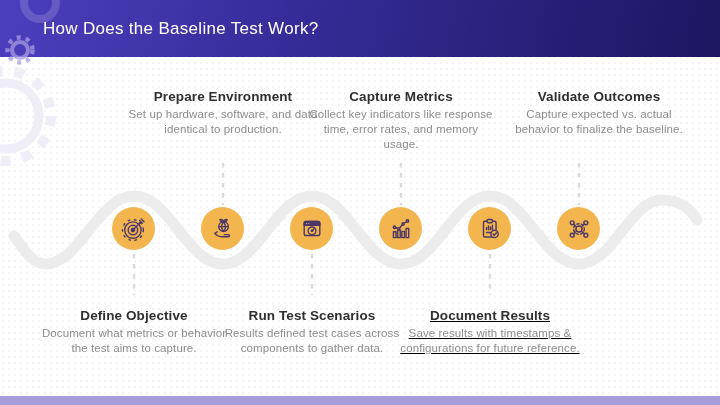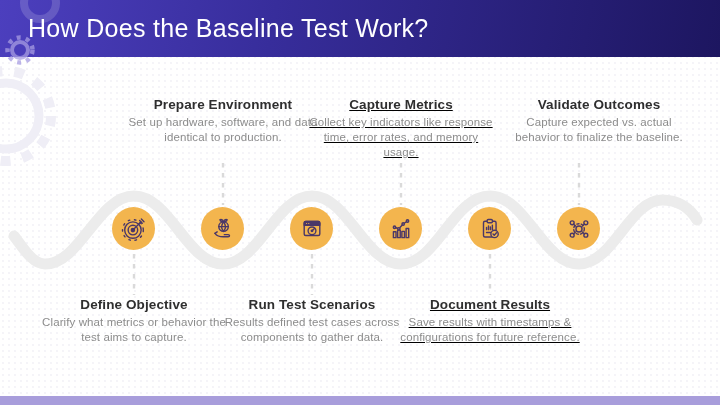--- a/index.html
+++ b/index.html
@@ -14,49 +14,49 @@
     background-color:#ffffff;
     background-image:radial-gradient(rgba(110,100,160,0.07) 0.8px, transparent 0.9px);
     background-size:6px 6px;
   }
   .header{
     position:absolute;left:0;top:0;width:720px;height:57px;
     background:linear-gradient(100deg,#4C3FBE 0%,#372D9B 38%,#1D1660 100%);
     z-index:5;
   }
   .header .title{
-    position:absolute;left:28px;top:0;height:57px;
+    position:absolute;left:43px;top:0;height:57px;
     display:flex;align-items:center;
-    color:#ffffff;font-size:25px;font-weight:500;letter-spacing:0.3px;
+    color:#ffffff;font-size:17px;font-weight:500;letter-spacing:0.3px;
     white-space:nowrap;
   }
   .hdr-deco{position:absolute;left:0;top:0;z-index:6;pointer-events:none;}
   .watermark{position:absolute;left:-34px;top:44px;z-index:1;pointer-events:none;}
   .wave-layer{position:absolute;left:0;top:0;z-index:2;}
   .node{
     position:absolute;width:43px;height:43px;border-radius:50%;
     background:#F3B54E;display:flex;align-items:center;justify-content:center;
     z-index:4;
   }
   .node svg{display:block;}
   .step-label{
     position:absolute;width:190px;text-align:center;z-index:3;
   }
   .step-label h3{
-    margin:12px 0 3px 0;font-size:13.5px;font-weight:700;color:#2F2F2F;letter-spacing:0.1px;
+    margin:4px 0 3px 0;font-size:13.5px;font-weight:700;color:#2F2F2F;letter-spacing:0.1px;
   }
   .step-label p{
     margin:0;font-size:11.5px;line-height:1.32;color:#8C8C8C;letter-spacing:0.1px;
   }
   .footer-bar{
     position:absolute;left:0;bottom:0;width:720px;height:9px;
     background:#A89DDB;z-index:5;
   }
   .lbl-top{top:85px;}
-  .lbl-bottom{top:285px;}
+  .lbl-bottom{top:304px;}
 </style>
 </head>
 <body>
 
 <div class="slide">
 
   <svg class="watermark" width="120" height="150">
     <circle cx="40" cy="72" r="33" fill="none" stroke="#EFEEF6" stroke-width="9"></circle>
     <circle cx="40" cy="72" r="45" fill="none" stroke="#EFEEF6" stroke-width="10" stroke-dasharray="10 12"></circle>
   </svg>
@@ -82,32 +82,32 @@
     <line x1="490" y1="254" x2="490" y2="295" stroke="#DADADA" stroke-width="2.4" stroke-dasharray="4.5 5.5"></line>
     <line x1="223" y1="163" x2="223" y2="205" stroke="#DADADA" stroke-width="2.4" stroke-dasharray="4.5 5.5"></line>
     <line x1="401" y1="163" x2="401" y2="205" stroke="#DADADA" stroke-width="2.4" stroke-dasharray="4.5 5.5"></line>
     <line x1="579" y1="163" x2="579" y2="205" stroke="#DADADA" stroke-width="2.4" stroke-dasharray="4.5 5.5"></line>
   </svg>
 
   <div class="step-label lbl-top" style="left:128px;">
     <h3>Prepare Environment</h3>
     <p>Set up hardware, software, and data identical to production.</p>
   </div>
-  <div class="step-label lbl-top" style="left:306px;text-decoration:underline;">
+  <div class="step-label lbl-top" style="left:306px;">
     <h3>Capture Metrics</h3>
     <p>Collect key indicators like response time, error rates, and memory usage.</p>
   </div>
   <div class="step-label lbl-top" style="left:504px;">
     <h3>Validate Outcomes</h3>
     <p>Capture expected vs. actual behavior to finalize the baseline.</p>
   </div>
 
   <div class="step-label lbl-bottom" style="left:39px;">
     <h3>Define Objective</h3>
-    <p>Clarify what metrics or behavior the test aims to capture.</p>
+    <p>Document what metrics or behavior the test aims to capture.</p>
   </div>
   <div class="step-label lbl-bottom" style="left:217px;">
     <h3>Run Test Scenarios</h3>
     <p>Results defined test cases across components to gather data.</p>
   </div>
   <div class="step-label lbl-bottom" style="left:395px;text-decoration:underline;">
     <h3>Document Results</h3>
     <p>Save results with timestamps &amp; configurations for future reference.</p>
   </div>
 

